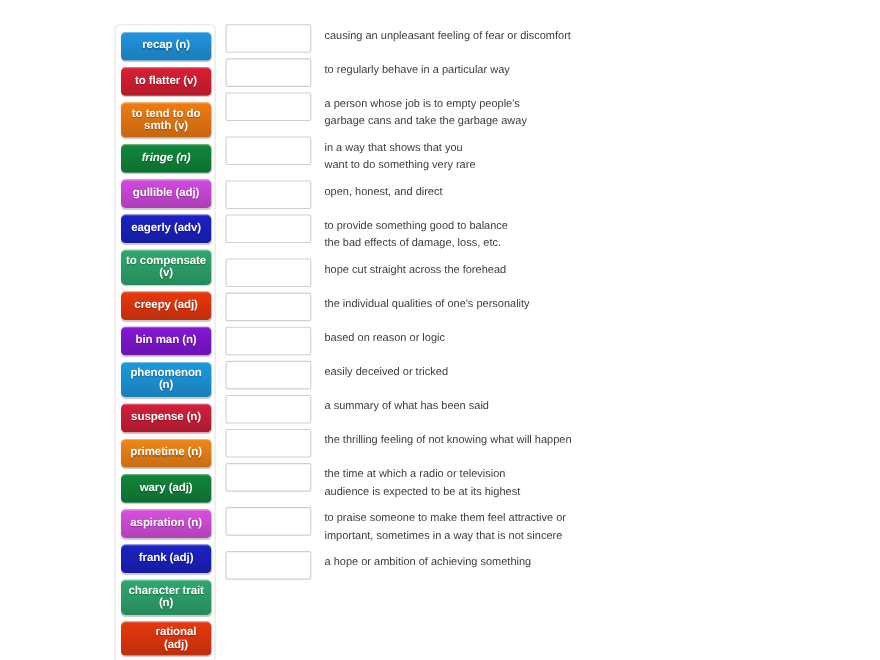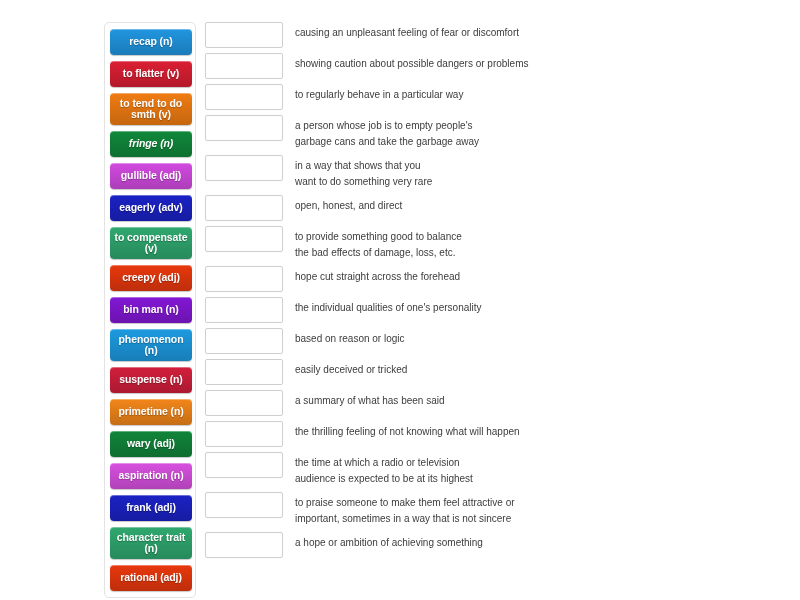--- a/index.html
+++ b/index.html
@@ -51,21 +51,21 @@
     font-size: 10.5px;
     line-height: 11.5px;
     letter-spacing: -0.1px;
     padding: 4px 3px;
     text-shadow: 0 1px 1px rgba(0,0,0,.28);
     box-shadow: inset 0 1px 0 rgba(255,255,255,.35),
                 0 1px 1px rgba(0,0,0,.22);
     cursor: move;
     user-select: none;
   }
-  .tile:last-child { margin-bottom: 0; }
+  .tile:last-child { margin-bottom: 0; padding-left: 21px; }
 
   .tile.two-line { min-height: 32px; }
 
   
   .rows {
     position: absolute;
     left: 205px;
     top: 22px;
     width: 580px;
   }
@@ -126,24 +126,20 @@
       <div class="tile" style="background: linear-gradient(rgb(232, 56, 13) 0%, rgb(190, 46, 11) 100%);">rational (adj)</div>
     </div>
 
   <div class="rows" id="rows">
       <div class="row">
         <div class="answer-box"></div>
         <div class="definition">causing an unpleasant feeling of fear or discomfort</div>
       </div>
       <div class="row">
         <div class="answer-box"></div>
-        <div class="definition">showing caution about possible dangers or problems</div>
-      </div>
-      <div class="row">
-        <div class="answer-box"></div>
         <div class="definition">to regularly behave in a particular way</div>
       </div>
       <div class="row">
         <div class="answer-box"></div>
         <div class="definition">a person whose job is to empty people's
 garbage cans and take the garbage away</div>
       </div>
       <div class="row">
         <div class="answer-box"></div>
         <div class="definition">in a way that shows that you

